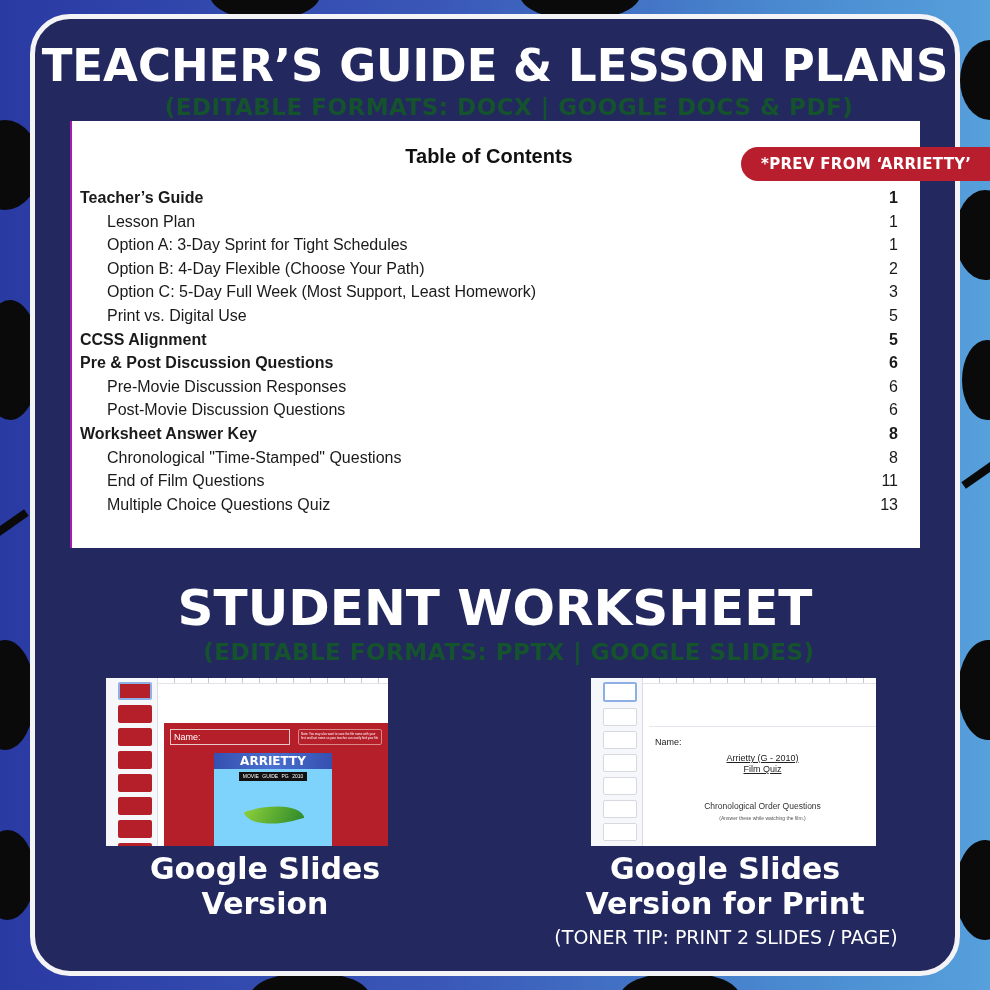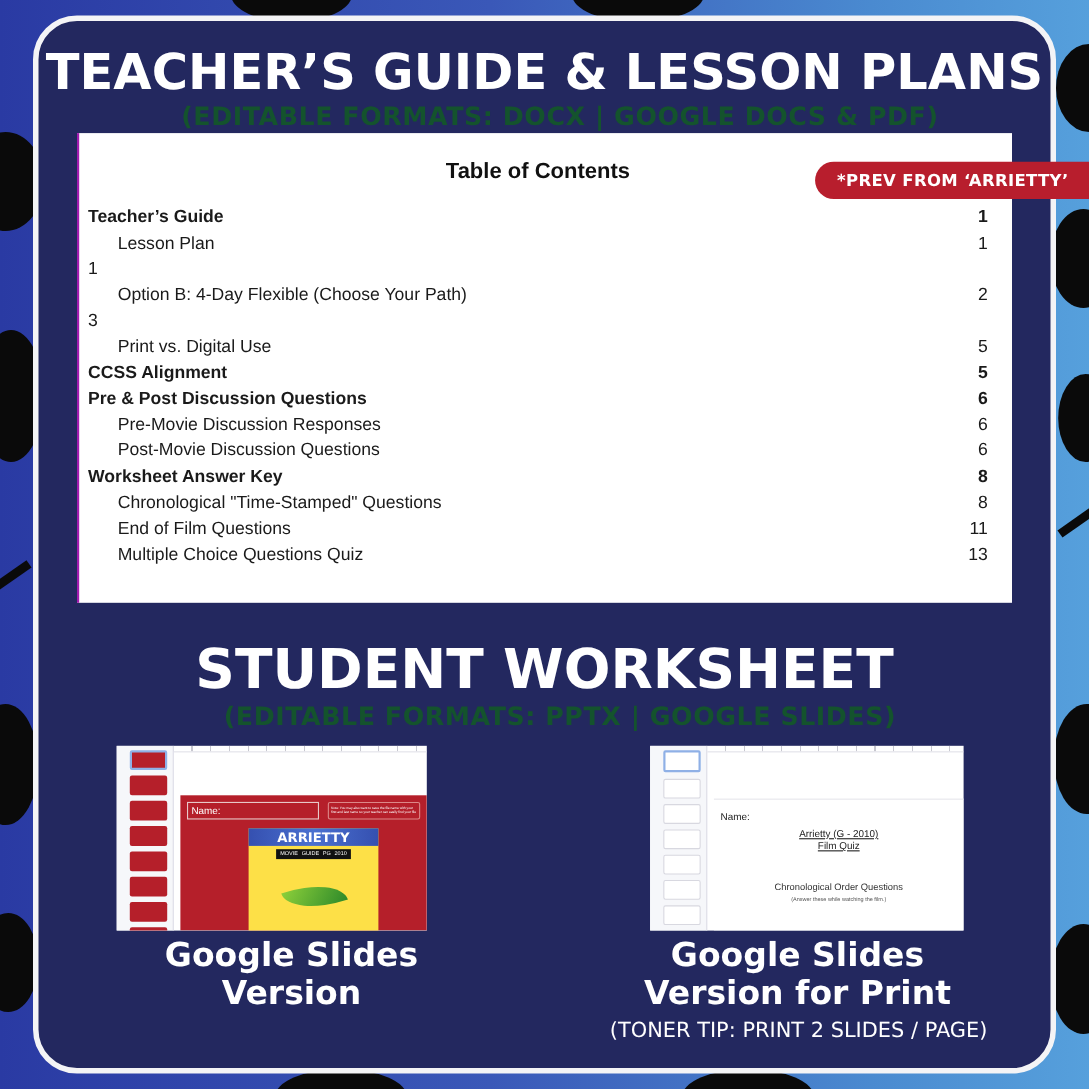--- a/index.html
+++ b/index.html
@@ -166,27 +166,29 @@
   <div class="toc-list">
     <div class="toc-row l1">
         <span class="toc-label">Teacher’s Guide</span>
         <span class="toc-page">1</span>
       </div>
     <div class="toc-row l2">
         <span class="toc-label">Lesson Plan</span>
         <span class="toc-page">1</span>
       </div>
     <div class="toc-row l2">
+        <span class="toc-label">Option A: 3-Day Sprint for Tight Schedules</span>
         <span class="toc-page">1</span>
       </div>
     <div class="toc-row l2">
         <span class="toc-label">Option B: 4-Day Flexible (Choose Your Path)</span>
         <span class="toc-page">2</span>
       </div>
     <div class="toc-row l2">
+        <span class="toc-label">Option C: 5-Day Full Week (Most Support, Least Homework)</span>
         <span class="toc-page">3</span>
       </div>
     <div class="toc-row l2">
         <span class="toc-label">Print vs. Digital Use</span>
         <span class="toc-page">5</span>
       </div>
     <div class="toc-row l1">
         <span class="toc-label">CCSS Alignment</span>
         <span class="toc-page">5</span>
       </div>
@@ -236,21 +238,21 @@
     <div class="thumb" style="top:119px;background:#b51f2a;"></div>
     <div class="thumb" style="top:142px;background:#b51f2a;"></div>
     <div class="thumb" style="top:165px;background:#b51f2a;"></div>
   </div>
   <div class="ruler"></div>
   <div class="slide-canvas" style="left:58px;top:45px;width:224px;height:123px;background:#b51f2a;">
     <div style="position:absolute;left:6px;top:6px;width:120px;height:16px;border:1px solid #e8c8c8;color:#fff;font-size:9px;line-height:14px;padding-left:3px;">
       <span>Name:</span>
     </div>
     <div style="position:absolute;left:134px;top:6px;width:84px;height:16px;border:1px solid #d88;border-radius:2px;color:#fff;font-size:3px;line-height:4px;padding:2px;overflow:hidden;">Note: You may also want to save the file name with your first and last name so your teacher can easily find your file</div>
-    <div style="position:absolute;left:62px;top:30px;width:118px;height:109px;background:#fde047;">
+    <div style="position:absolute;left:50px;top:30px;width:118px;height:109px;background:#7dd3fc;">
       <div style="height:16px;background:linear-gradient(90deg,#3550b0,#4a70d0,#3550b0);color:#fff;font-family:'DejaVu Sans',sans-serif;font-weight:bold;font-size:12px;line-height:16px;text-align:center;">ARRIETTY</div>
       <div style="margin:3px auto 0;width:68px;height:9px;background:#111;color:#fff;font-size:5px;line-height:9px;text-align:center;word-spacing:2px;">
         <span>MOVIE</span> <span>GUIDE</span> <span>PG</span> <span>2010</span>
       </div>
       <div style="position:absolute;left:32px;top:50px;width:56px;height:24px;background:linear-gradient(135deg,#8ccf3a,#2e8a2a);border-radius:0 100% 0 100%;transform:rotate(-18deg);"></div>
     </div>
   </div>
 </div>
 
 <div class="shot" style="left:591px;top:678px;width:285px;height:168px;">

